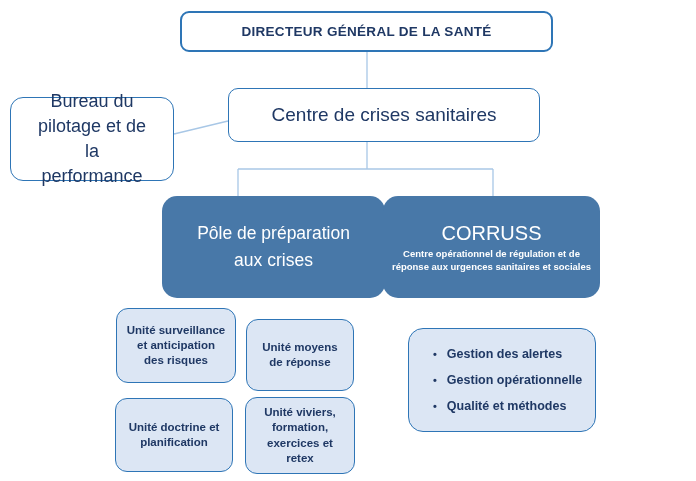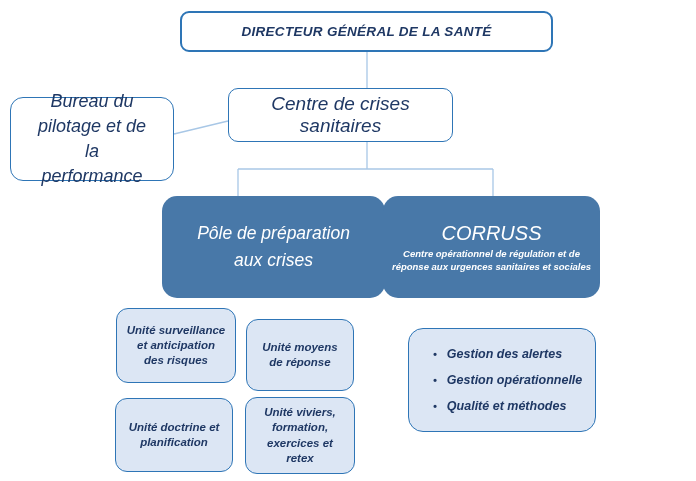--- a/index.html
+++ b/index.html
@@ -20,30 +20,29 @@
   }
   .box{
     position:absolute;
     box-sizing:border-box;
     background:#fff;
     display:flex;
     align-items:center;
     justify-content:center;
     text-align:center;
     color:var(--navy);
-    font-style:italic;
   }
   .director{
     left:180px;top:11px;width:373px;height:41px;
     border:2.5px solid var(--border);
     border-radius:9px;
     font-size:13.5px;font-weight:bold;letter-spacing:.3px;
   }
   .centre{
-    left:228px;top:88px;width:225px;height:54px;
+    left:228px;top:88px;width:312px;height:54px;
     border:1.5px solid var(--border);
     border-radius:10px;
     font-size:19px;
   }
   .bureau{
     left:10px;top:97px;width:164px;height:84px;
     border:1.5px solid var(--border);
     border-radius:13px;
     font-size:18px;line-height:1.38;
     padding:0 21px;

